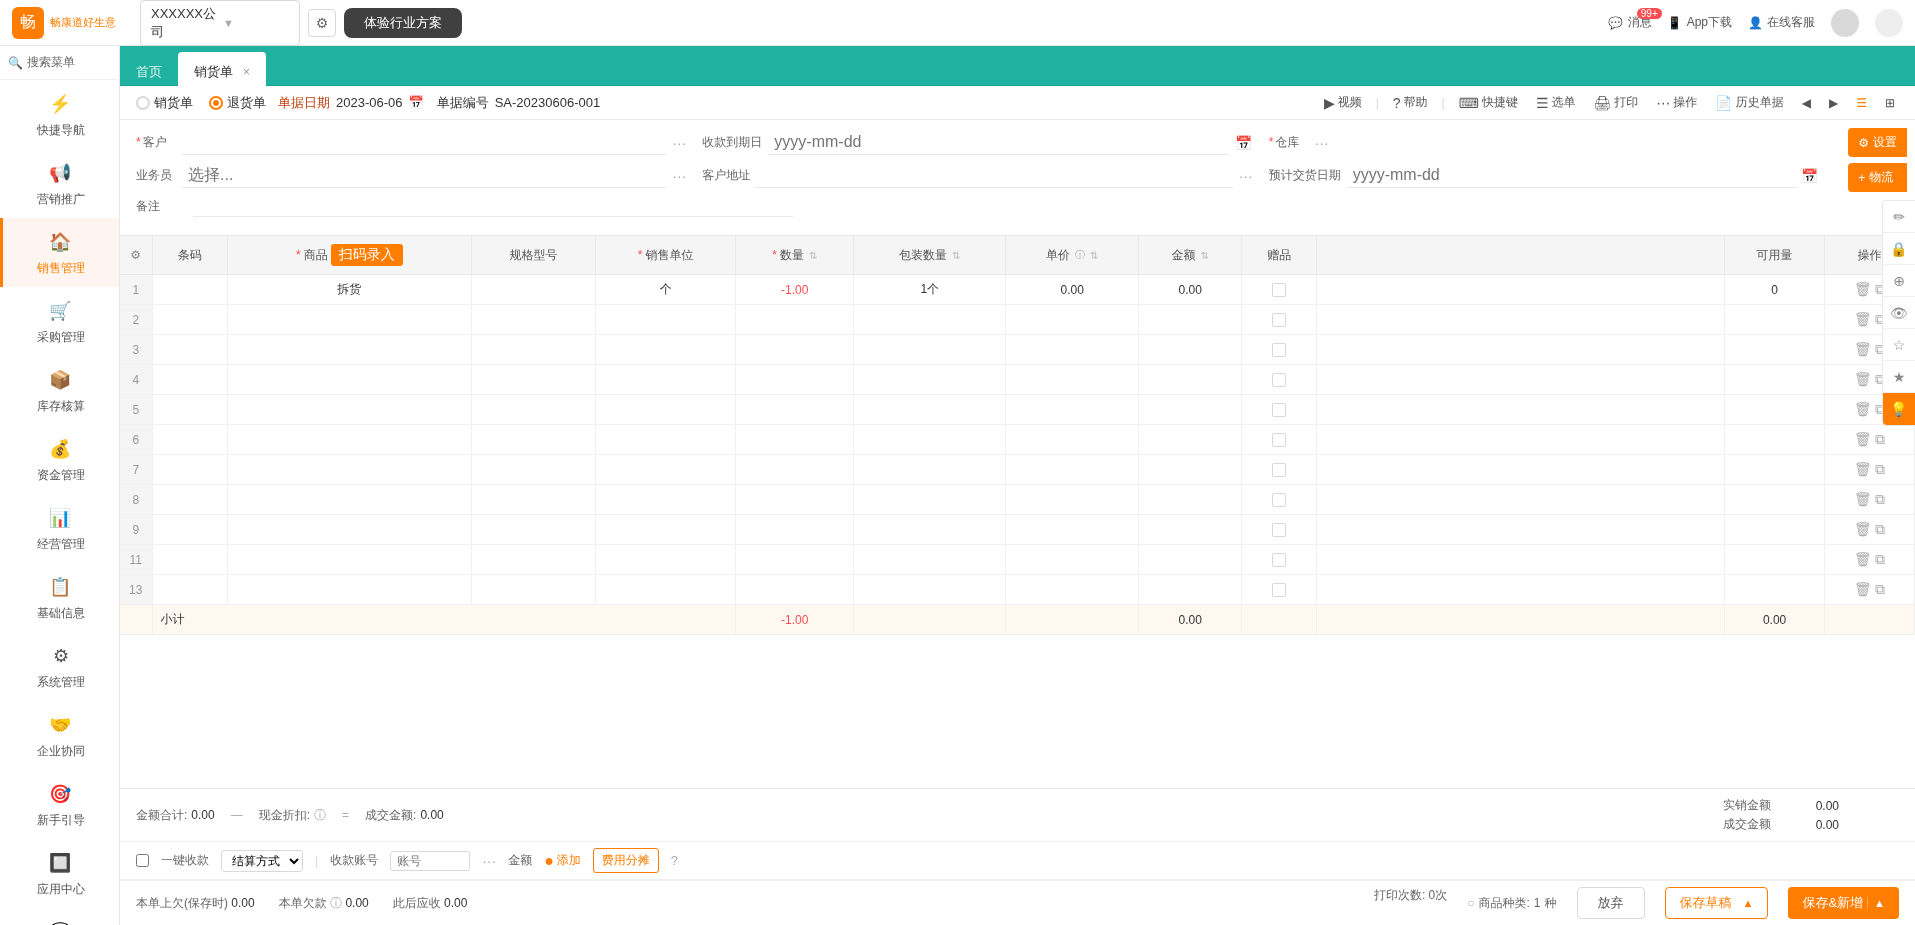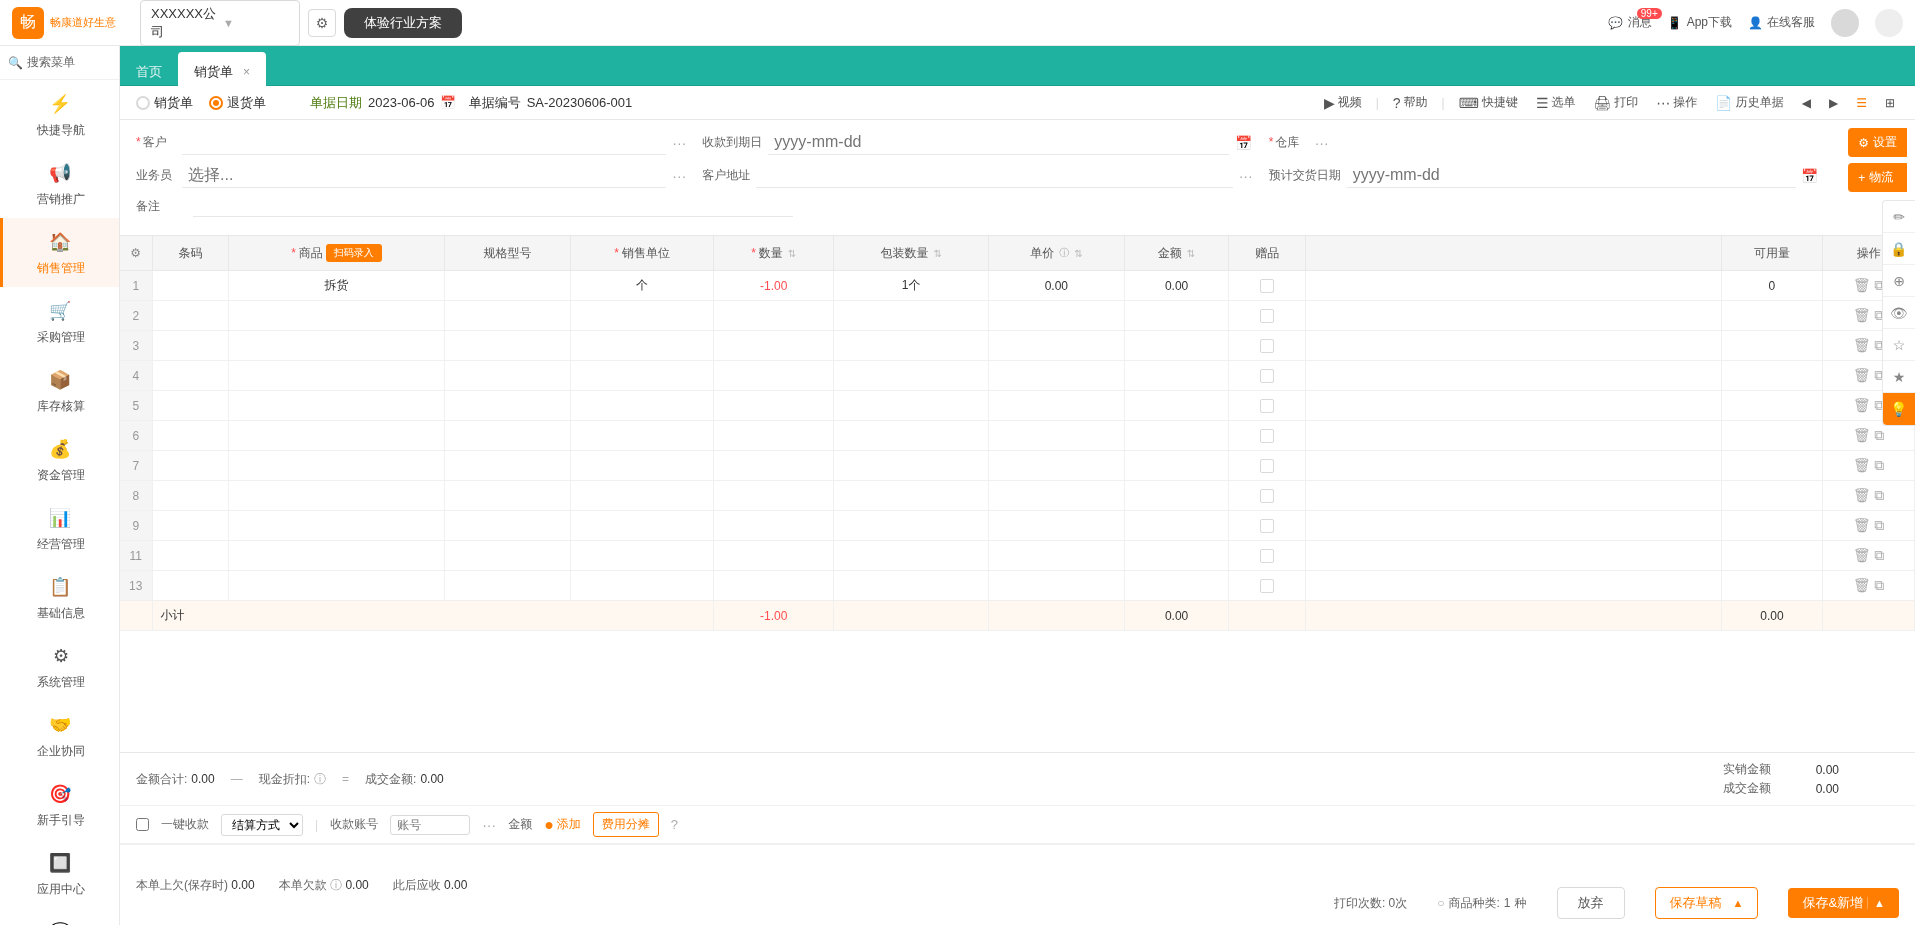--- a/index.html
+++ b/index.html
@@ -226,21 +226,21 @@
       width: 6px; height: 6px;
       border-radius: 50%;
       background: #ff7d00;
     }
     .date-field {
       display: flex;
       align-items: center;
       gap: 6px;
       font-size: 13px;
     }
-    .date-field .label { color: #4d7c0f; margin-left: 32px; }
+    .date-field .label { color: #c2410c; }
     .date-field .value { color: #333; font-weight: 500; }
     .date-icon { color: #aaa; cursor: pointer; }
     .doc-number {
       display: flex;
       align-items: center;
       gap: 6px;
       font-size: 13px;
     }
     .toolbar-right {
       margin-left: auto;
@@ -369,21 +369,21 @@
     }
     tbody td.red { color: #ff4d4f; }
     .row-num { color: #999; }
     .scan-btn {
       background: #ff7d00;
       color: white;
       border: none;
       border-radius: 3px;
       padding: 2px 8px;
       cursor: pointer;
-      font-size: 10px;
+      font-size: 14px;
     }
     .delete-icon, .copy-icon {
       color: #aaa;
       cursor: pointer;
       font-size: 14px;
     }
     .subtotal-row {
       background: #fff8f0;
     }
     .subtotal-row td {
@@ -1224,21 +1224,21 @@
           </div>
           <div class="item">
             <span>本单欠款</span>
             <span style="color:#aaa;cursor:pointer;">ⓘ</span>
             <span class="value">0.00</span>
           </div>
           <div class="item">
             <span>此后应收</span>
             <span class="value">0.00</span>
           </div>
-          <div style="margin-left:auto;display:flex;gap:30px;align-items:center;margin-top:36px;">
+          <div style="margin-left:auto;display:flex;gap:20px;">
             <span class="print-info">
               <span>打印次数:</span>
               <span>0次</span>
             </span>
             <div class="product-type">
               <span style="color:#aaa;">○</span>
               <span>商品种类:</span>
               <span>1</span>
               <span>种</span>
             </div>

